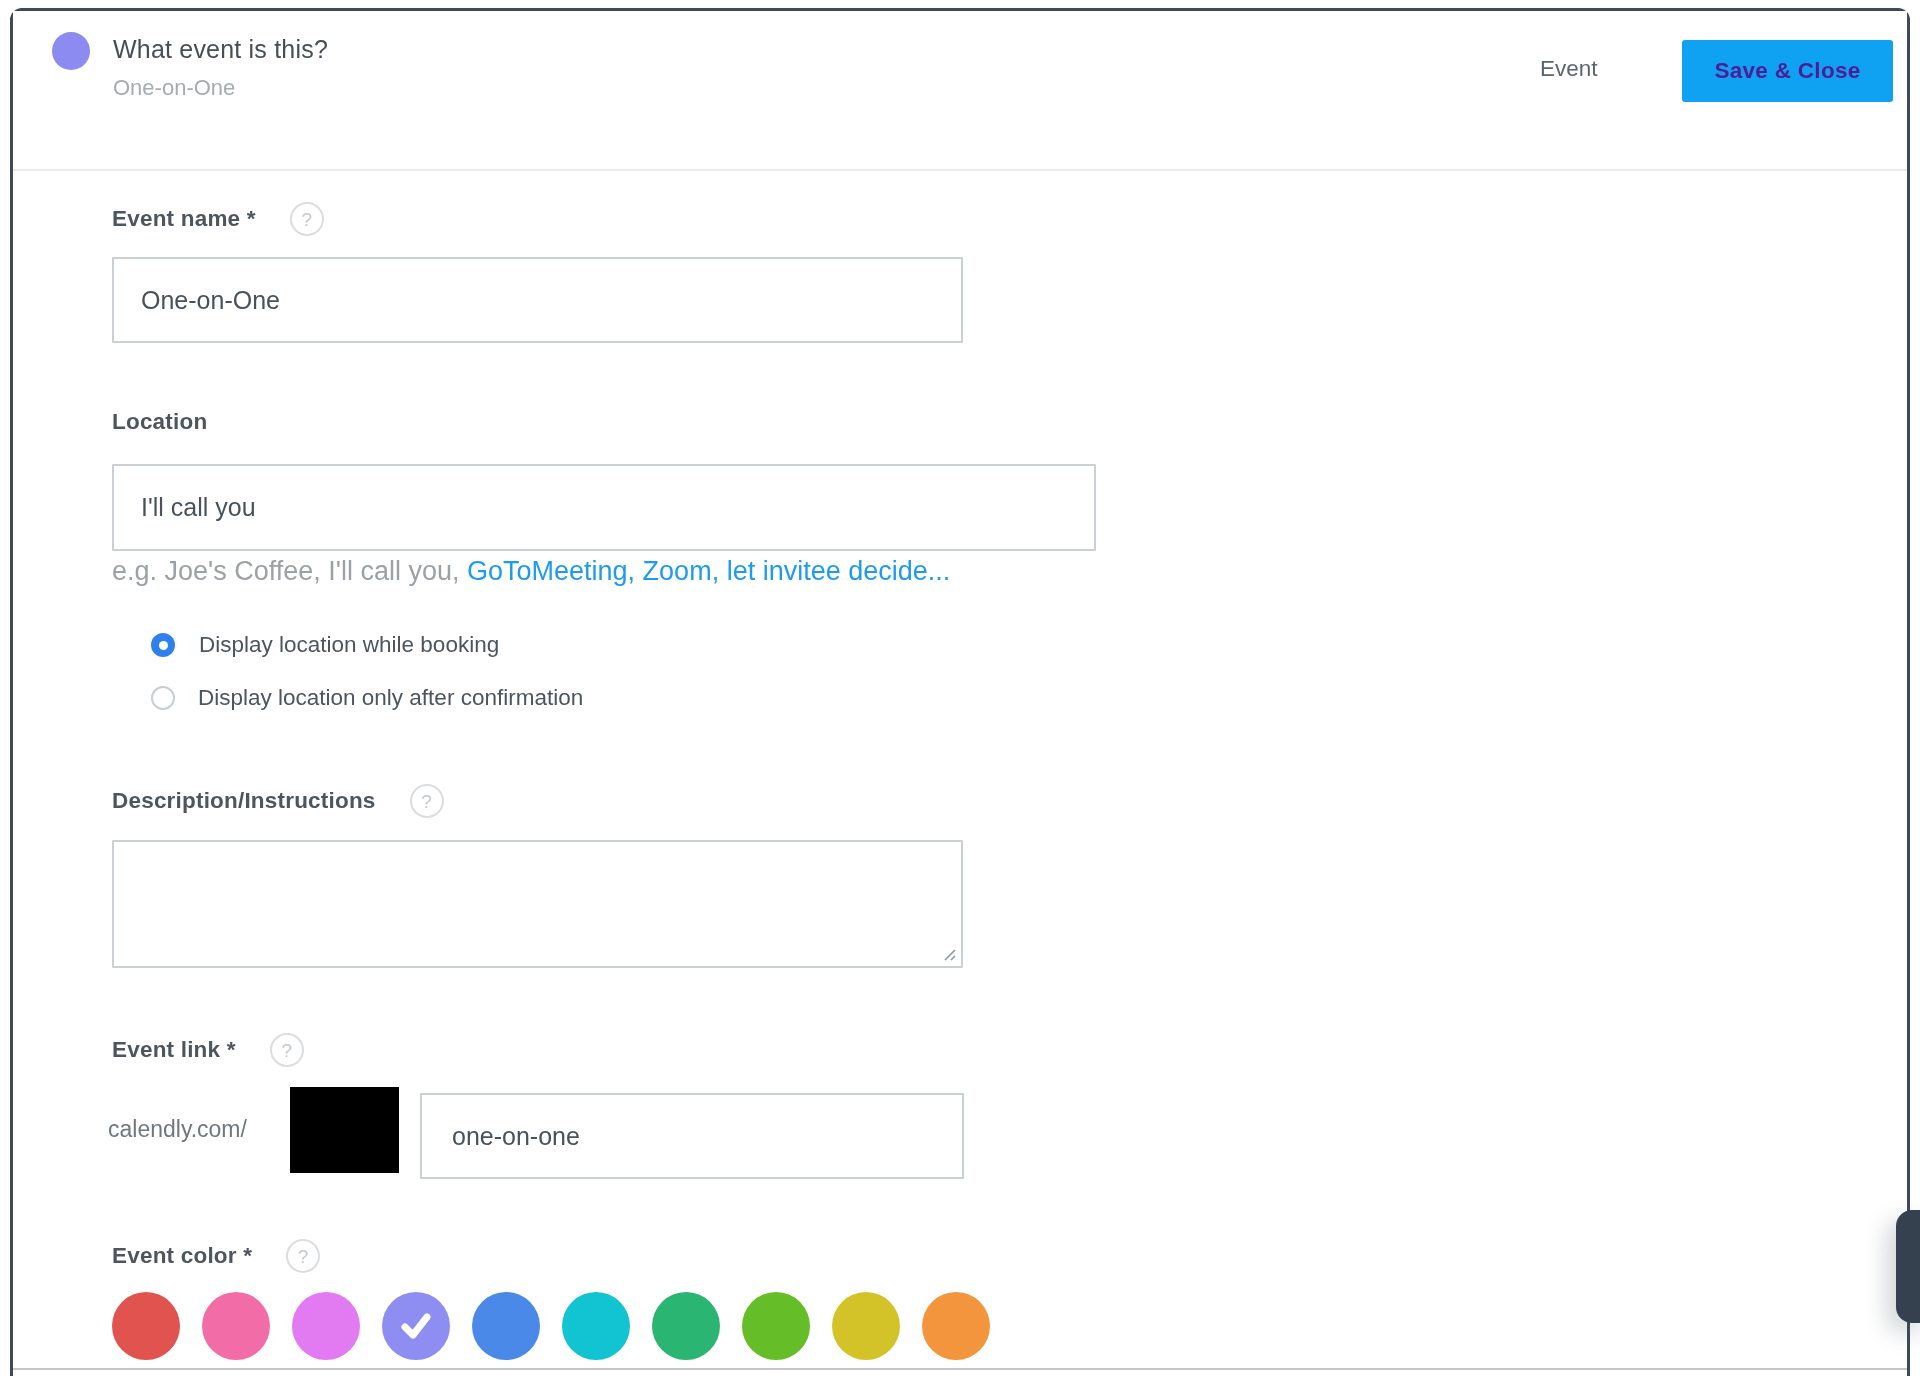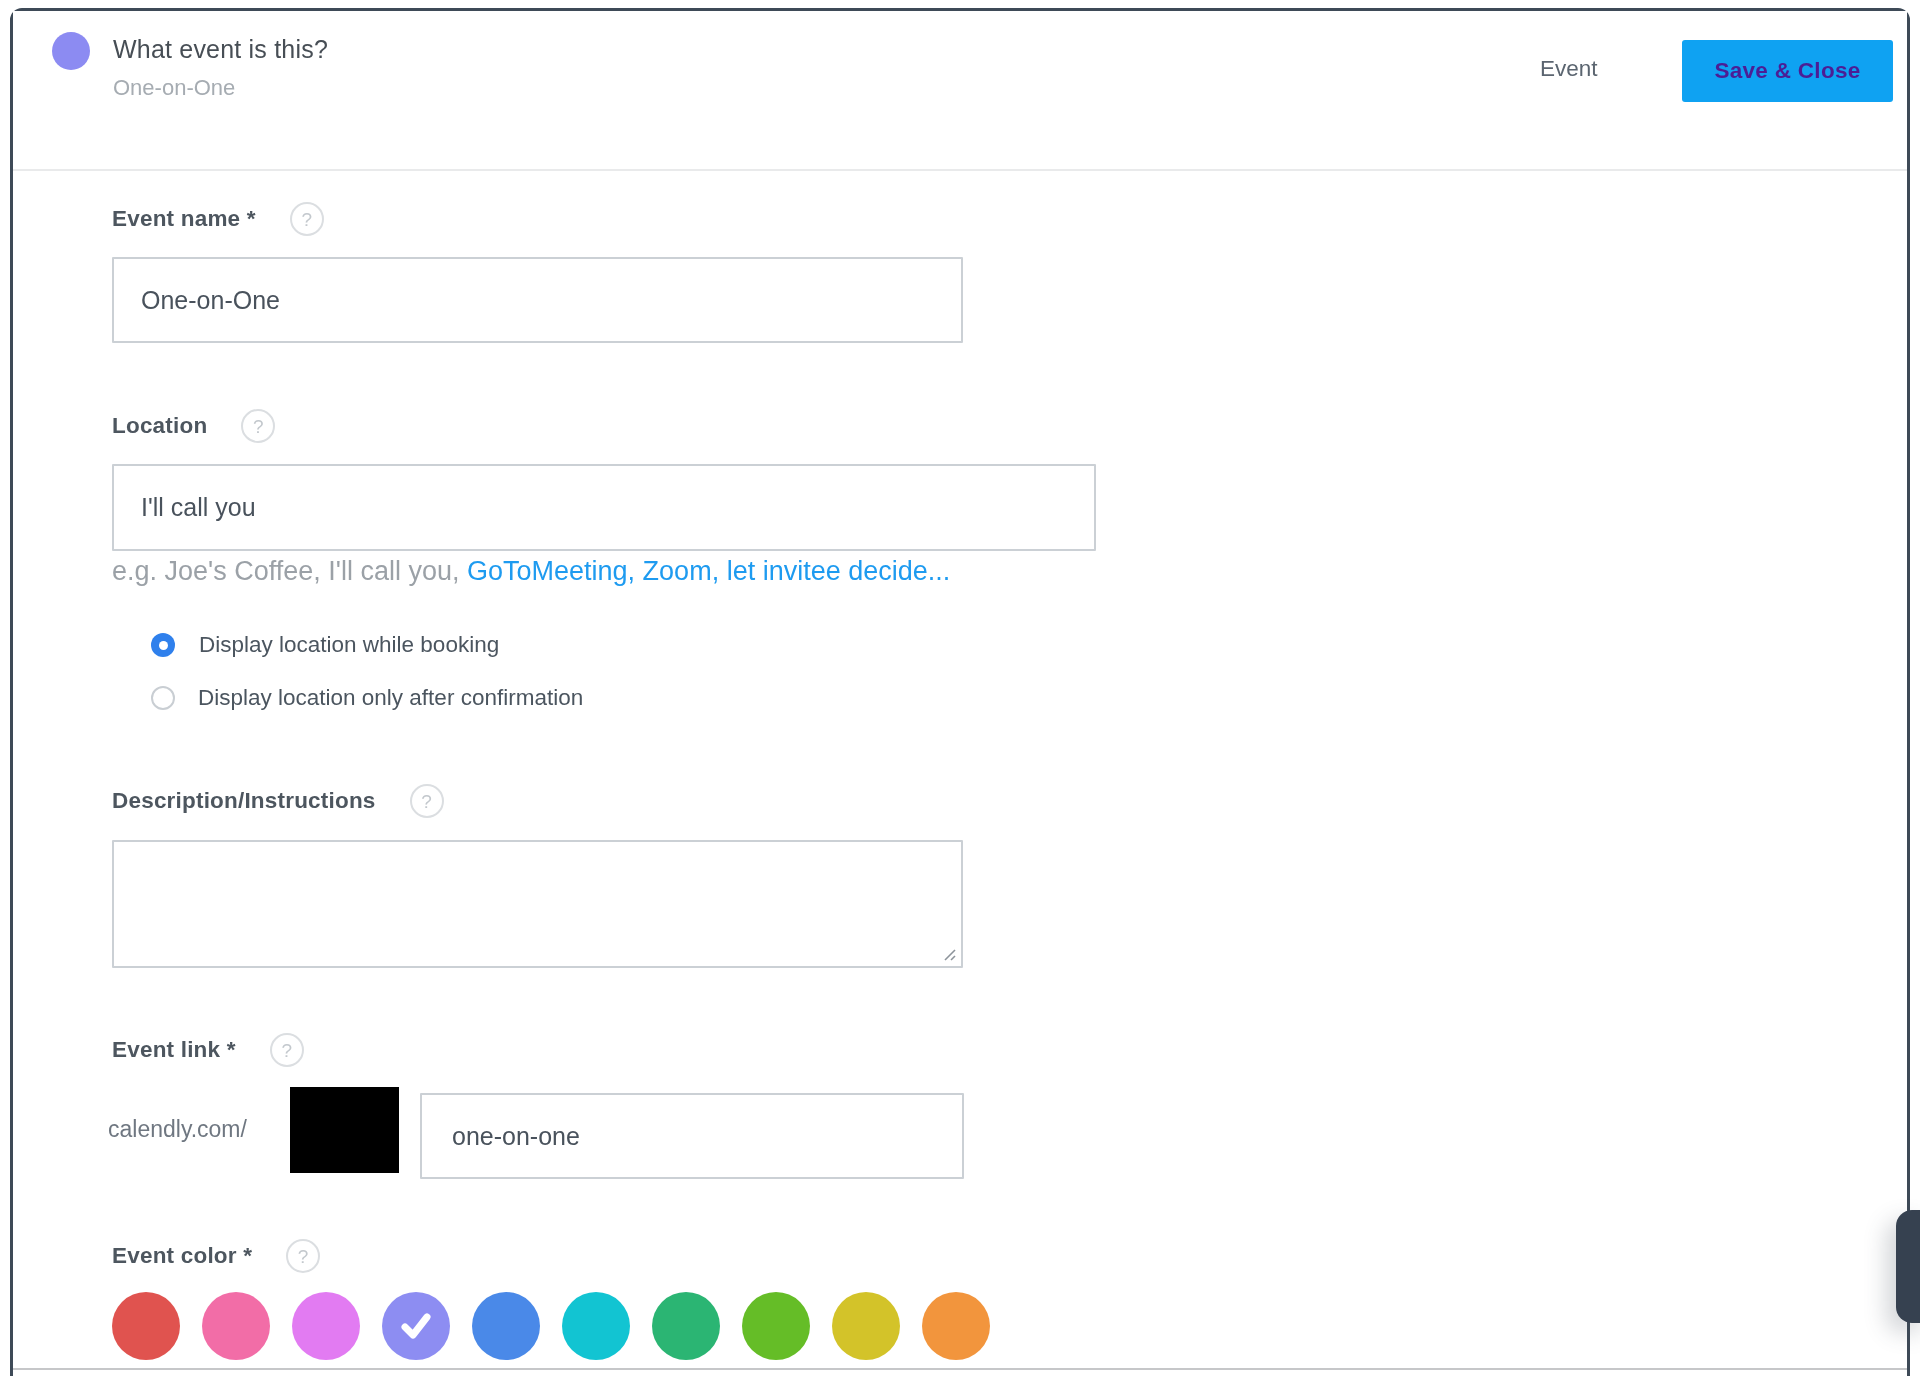--- a/index.html
+++ b/index.html
@@ -105,21 +105,21 @@
     <button class="cancel-btn">Event</button>
     <button class="save-btn">Save &amp; Close</button>
   </div>
 
   <div class="label-row" style="left:112px; top:202px;">
     <span class="field-label">Event name *</span>
     <span class="help-icon">?</span>
   </div>
   <input type="text" class="text-input" id="event-name-input" value="One-on-One" style="">
 
-  <div class="label-row" style="left:112px; top:409px;">
+  <div class="label-row" style="left:112px; top:409px;flex-direction:column;">
     <span class="field-label">Location</span>
     <span class="help-icon">?</span>
   </div>
   <input type="text" class="text-input" id="location-input" value="I'll call you" style="">
 
   <div class="hint"><span>e.g. Joe's Coffee, I'll call you, </span><span class="hint-link">GoToMeeting</span><span class="hint-sep">, </span><span class="hint-link">Zoom</span><span class="hint-sep">, </span><span class="hint-link">let invitee decide...</span></div>
 
   <div class="radio-row selected" id="radio-row-0">
     <span class="radio-circle"></span>
     <span class="radio-label">Display location while booking</span>

